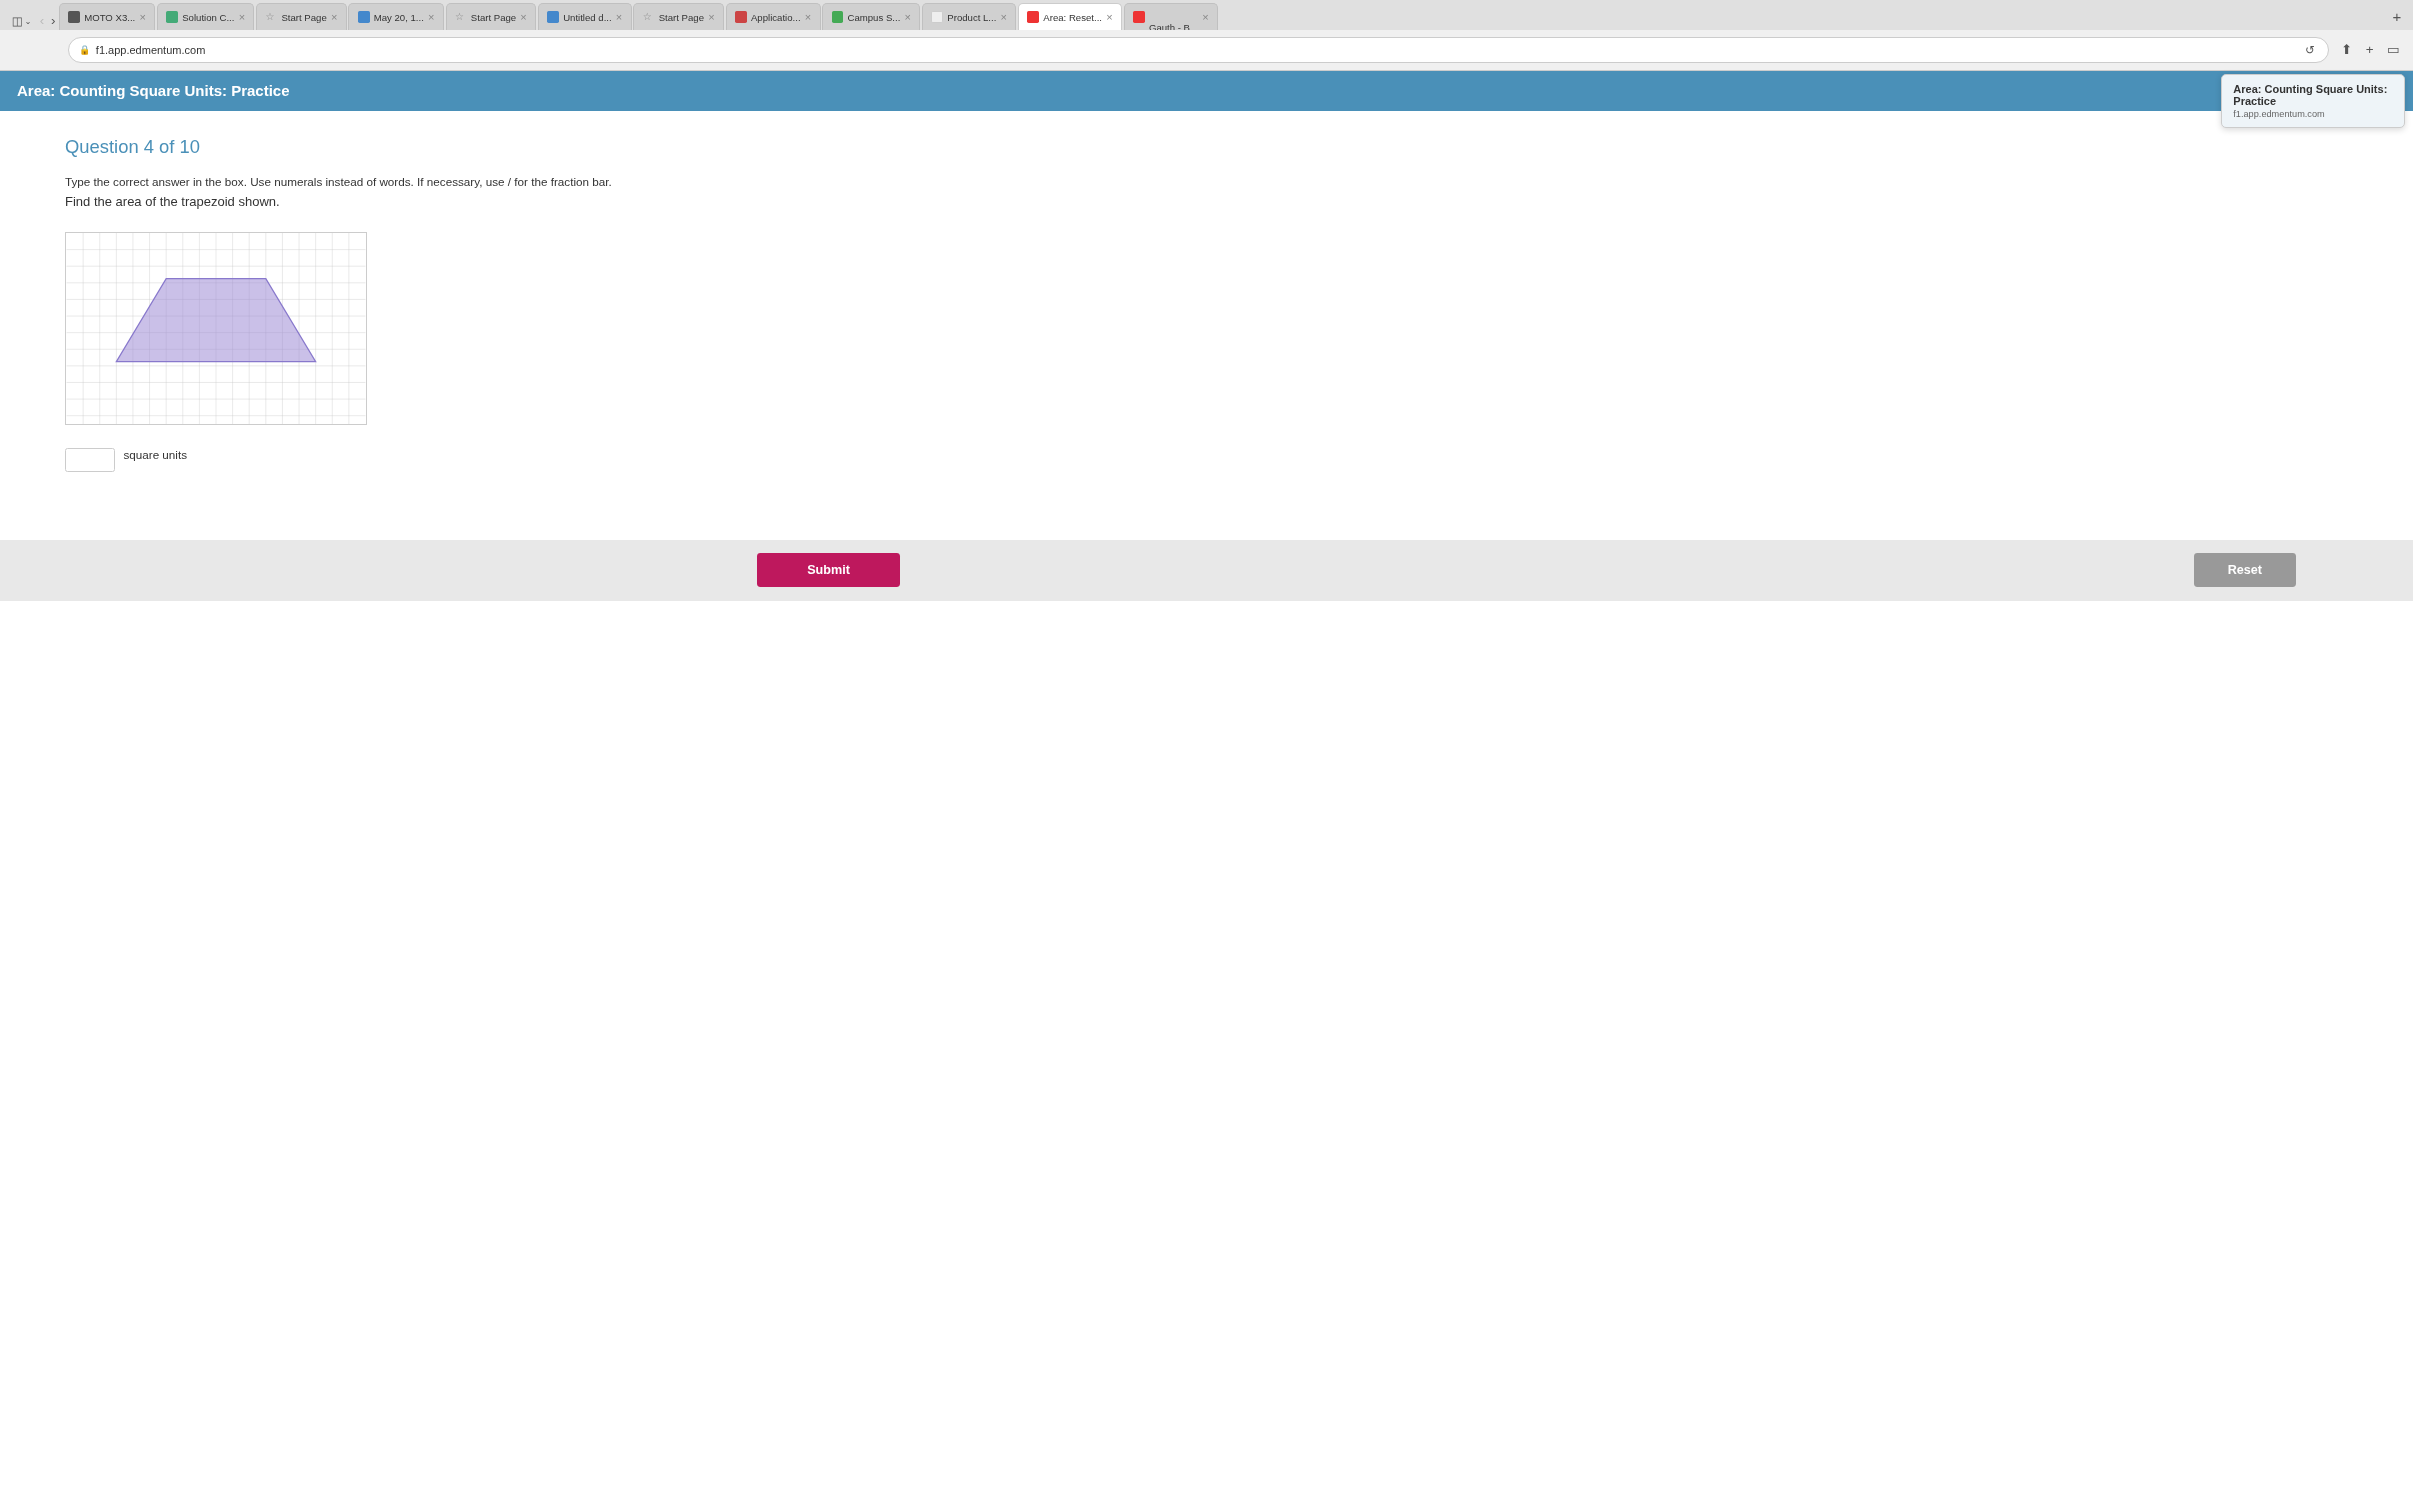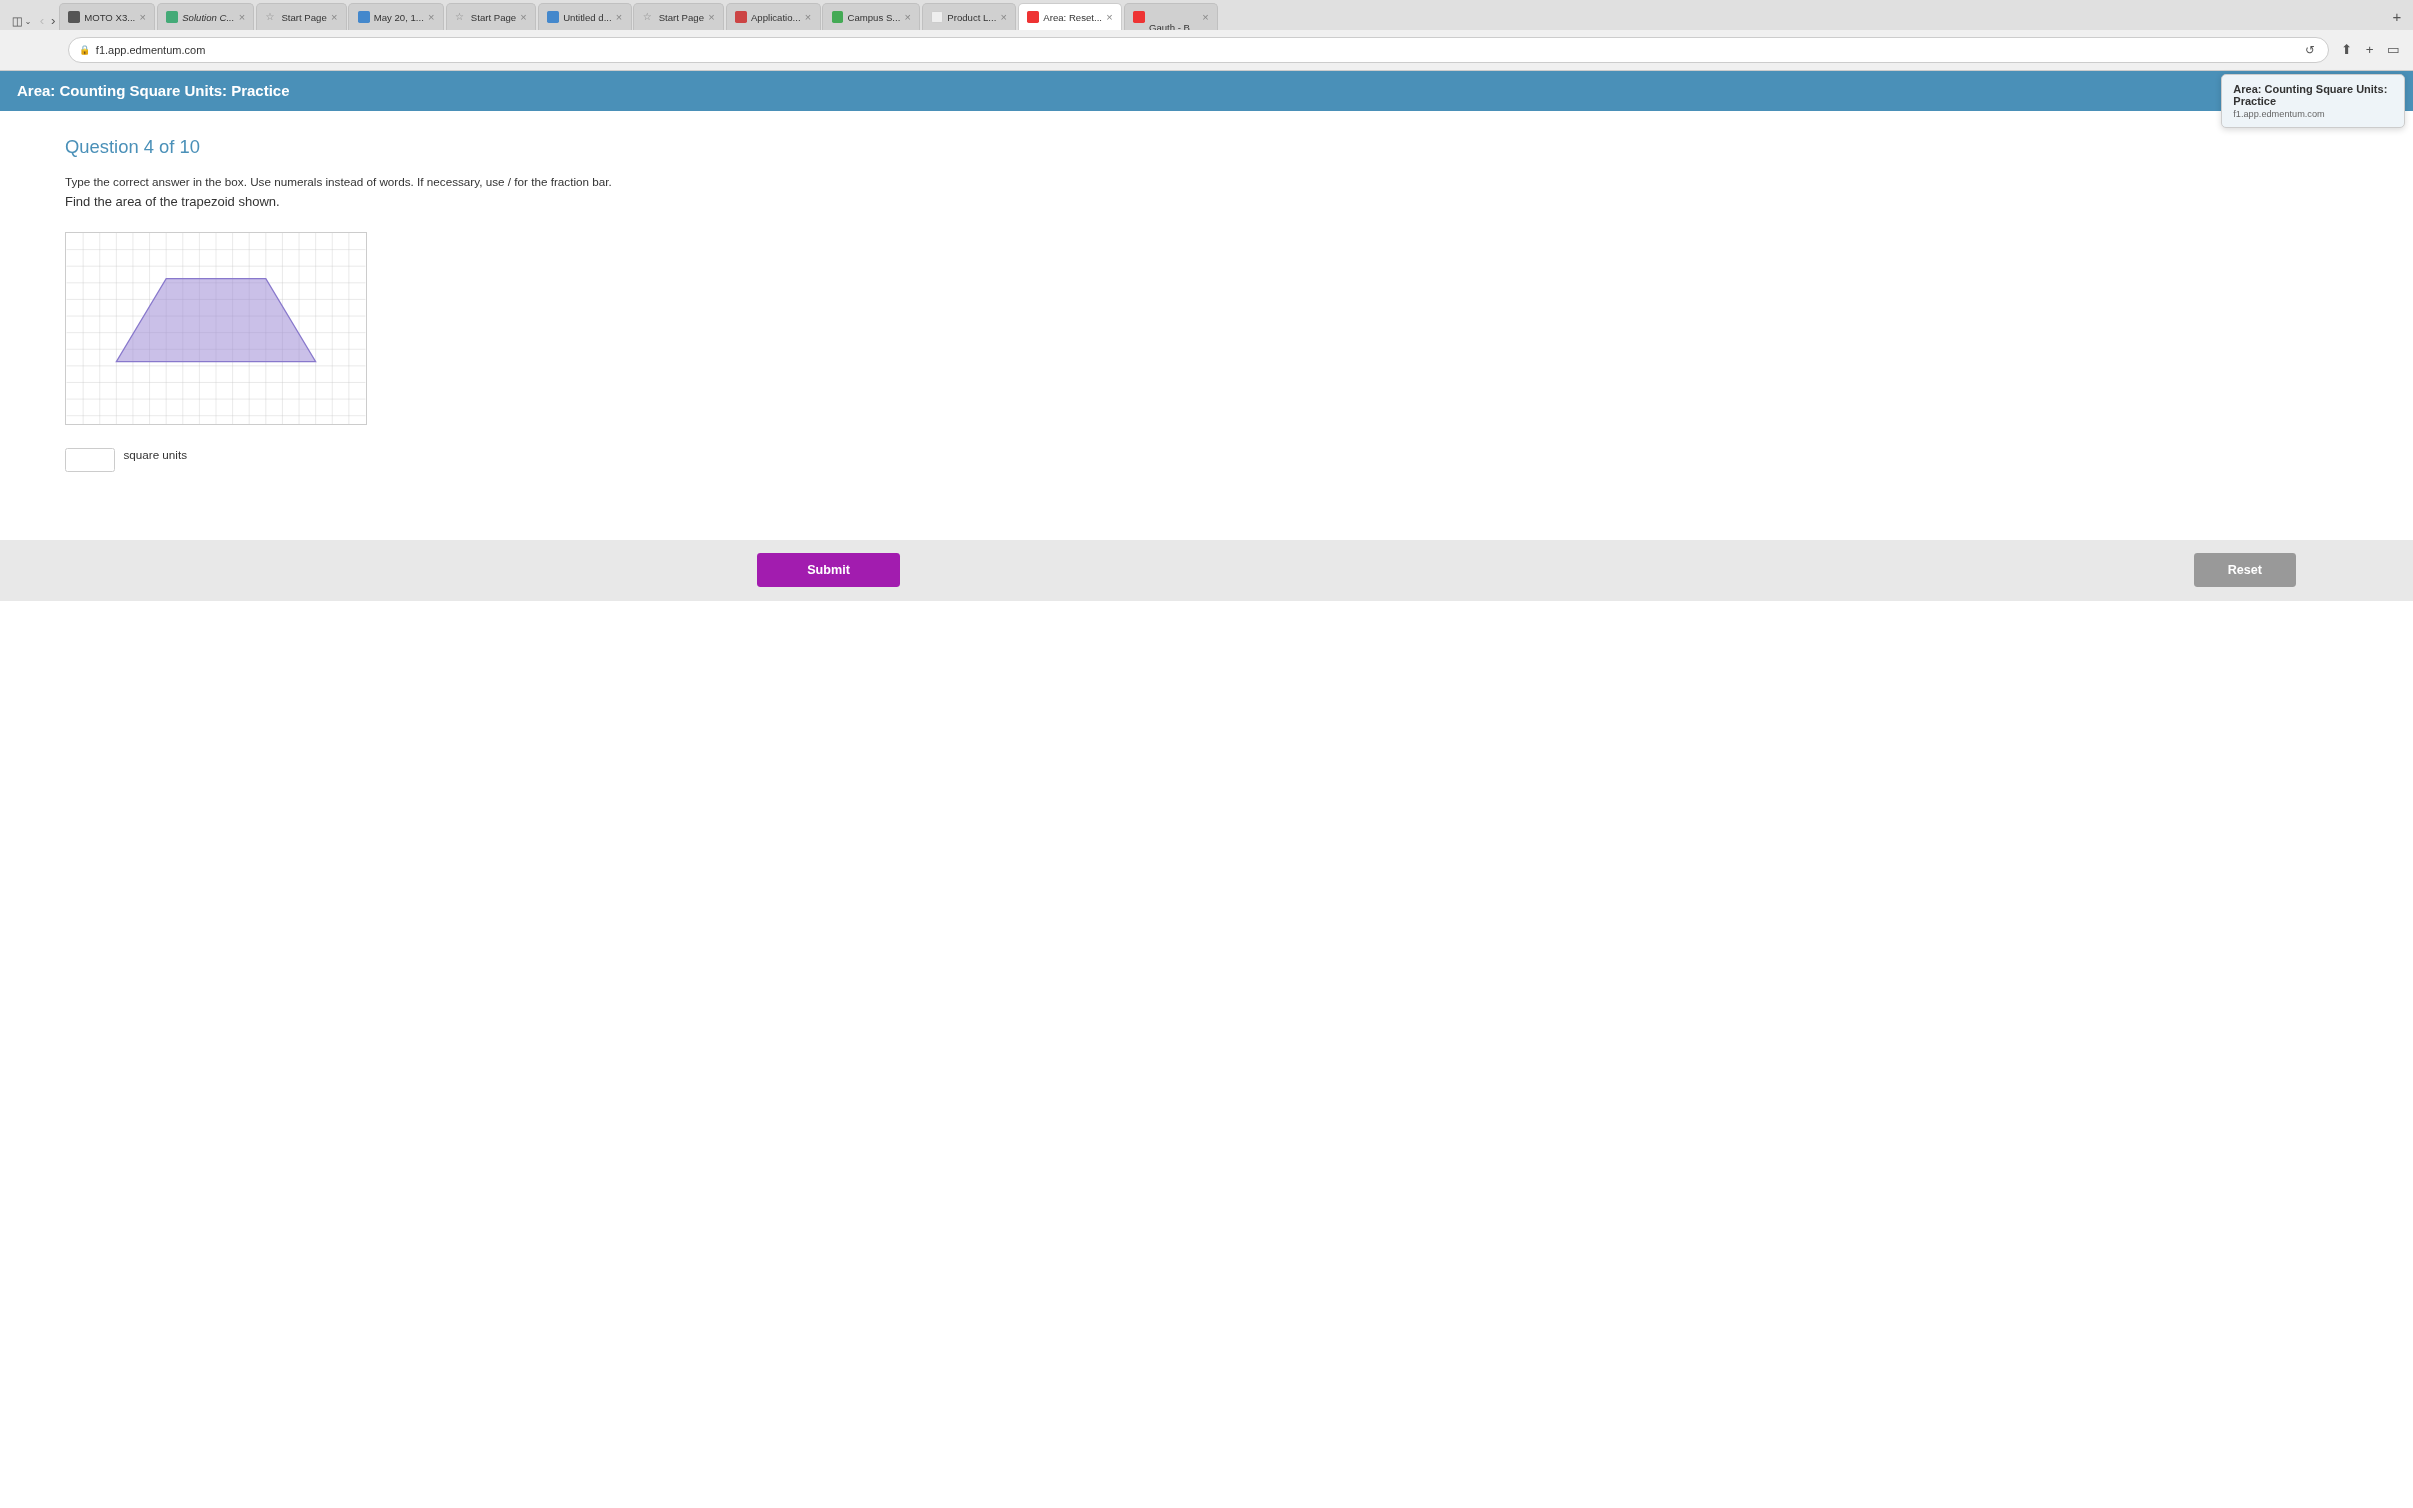--- a/index.html
+++ b/index.html
@@ -202,21 +202,21 @@
 
     
     .footer-bar {
       background: #e8e8e8;
       padding: 13.4px 117px;
       display: flex;
       align-items: center;
       gap: 13.4px;
     }
     .submit-btn {
-      background: #a21caf;
+      background: #be185d;
       color: white;
       border: none;
       border-radius: 3.4px;
       padding: 10px 50px;
       font-size: 12.6px;
       font-weight: 600;
       cursor: pointer;
       margin: 0 auto;
     }
     .reset-btn {
@@ -281,21 +281,21 @@
     <button class="nav-btn">›</button>
 
     <div id="tab-container" style="display: flex; align-items: flex-end; flex: 1 1 0%; overflow: hidden;">
         <div class="tab">
           <span class="tab-favicon fav-moto"></span>
           <span style="overflow: hidden; text-overflow: ellipsis; white-space: nowrap; flex: 1 1 0%;">MOTO X3...</span>
           <span class="tab-close">×</span>
         </div>
         <div class="tab">
           <span class="tab-favicon fav-solution"></span>
-          <span style="overflow: hidden; text-overflow: ellipsis; white-space: nowrap; flex: 1 1 0%; font-style: italic;">Solution C...</span>
+          <span style="overflow: hidden; text-overflow: ellipsis; white-space: nowrap; flex: 1 1 0%;">Solution C...</span>
           <span class="tab-close">×</span>
         </div>
         <div class="tab">
           <span class="tab-favicon fav-start" style="background: none; font-size: 10px; color: rgb(136, 136, 136);">☆</span>
           <span style="overflow: hidden; text-overflow: ellipsis; white-space: nowrap; flex: 1 1 0%;">Start Page</span>
           <span class="tab-close">×</span>
         </div>
         <div class="tab">
           <span class="tab-favicon fav-calendar"></span>
           <span style="overflow: hidden; text-overflow: ellipsis; white-space: nowrap; flex: 1 1 0%;">May 20, 1...</span>

